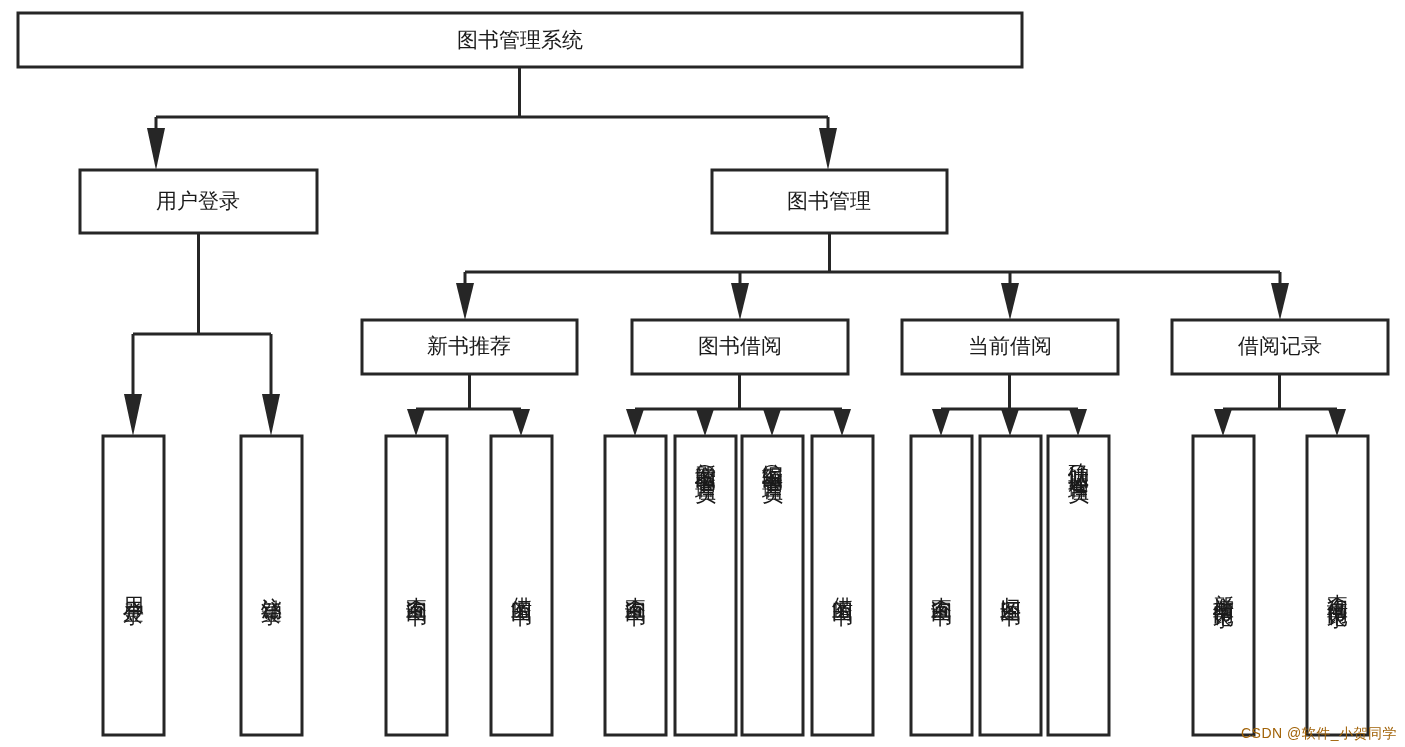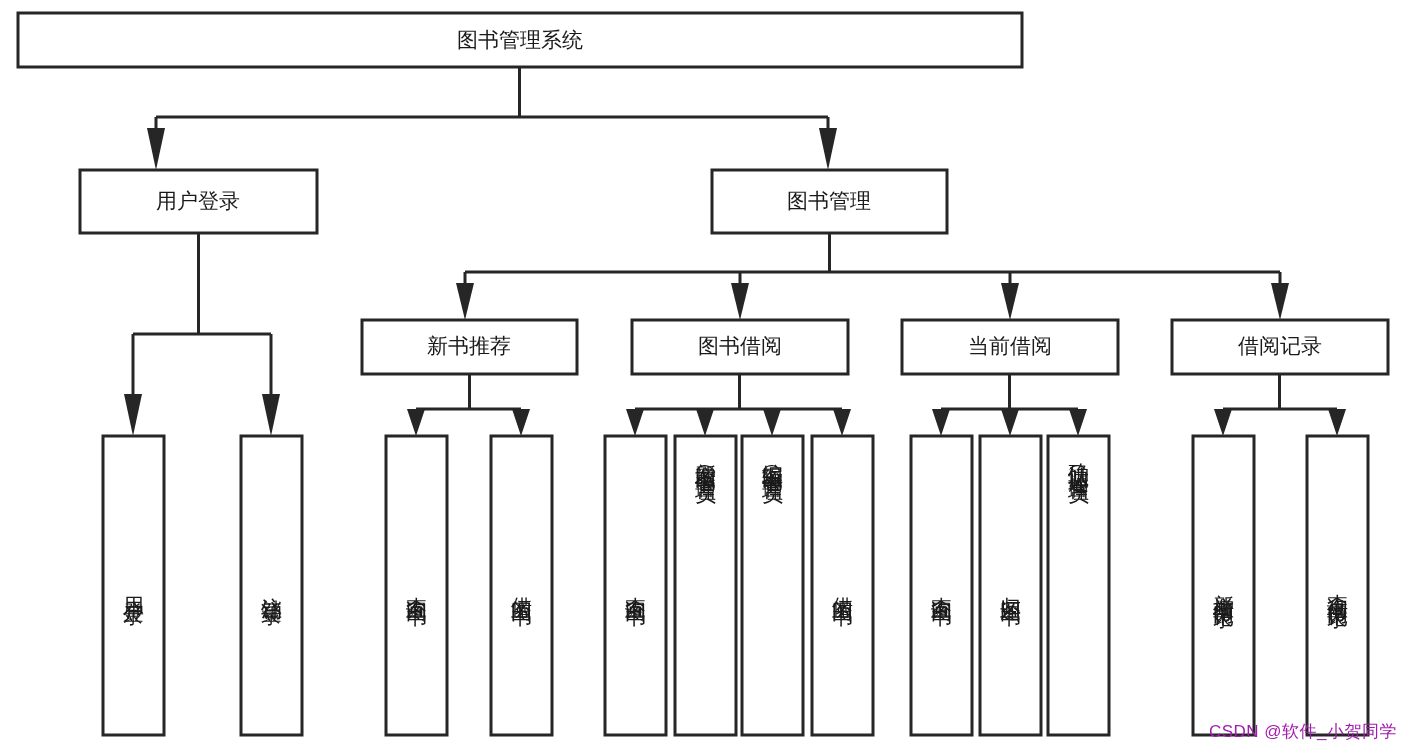--- a/index.html
+++ b/index.html
@@ -62,22 +62,22 @@
     letter-spacing: 3px;
     color: #1a1a1a;
     pointer-events: none;
     user-select: none;
   }
   .watermark {
     position: absolute;
     right: 8px;
     bottom: 4px;
     font-family: "Liberation Sans", "DejaVu Sans", sans-serif;
-    font-size: 17px;
-    color: #a21caf;
+    font-size: 14px;
+    color: #a16207;
     letter-spacing: 0.5px;
     white-space: nowrap;
   }
 </style>
 </head>
 <body>
 
 <div id="diagram-root">
 
   <svg id="tree-svg" viewBox="0 0 1405 747" xmlns="http://www.w3.org/2000/svg">

